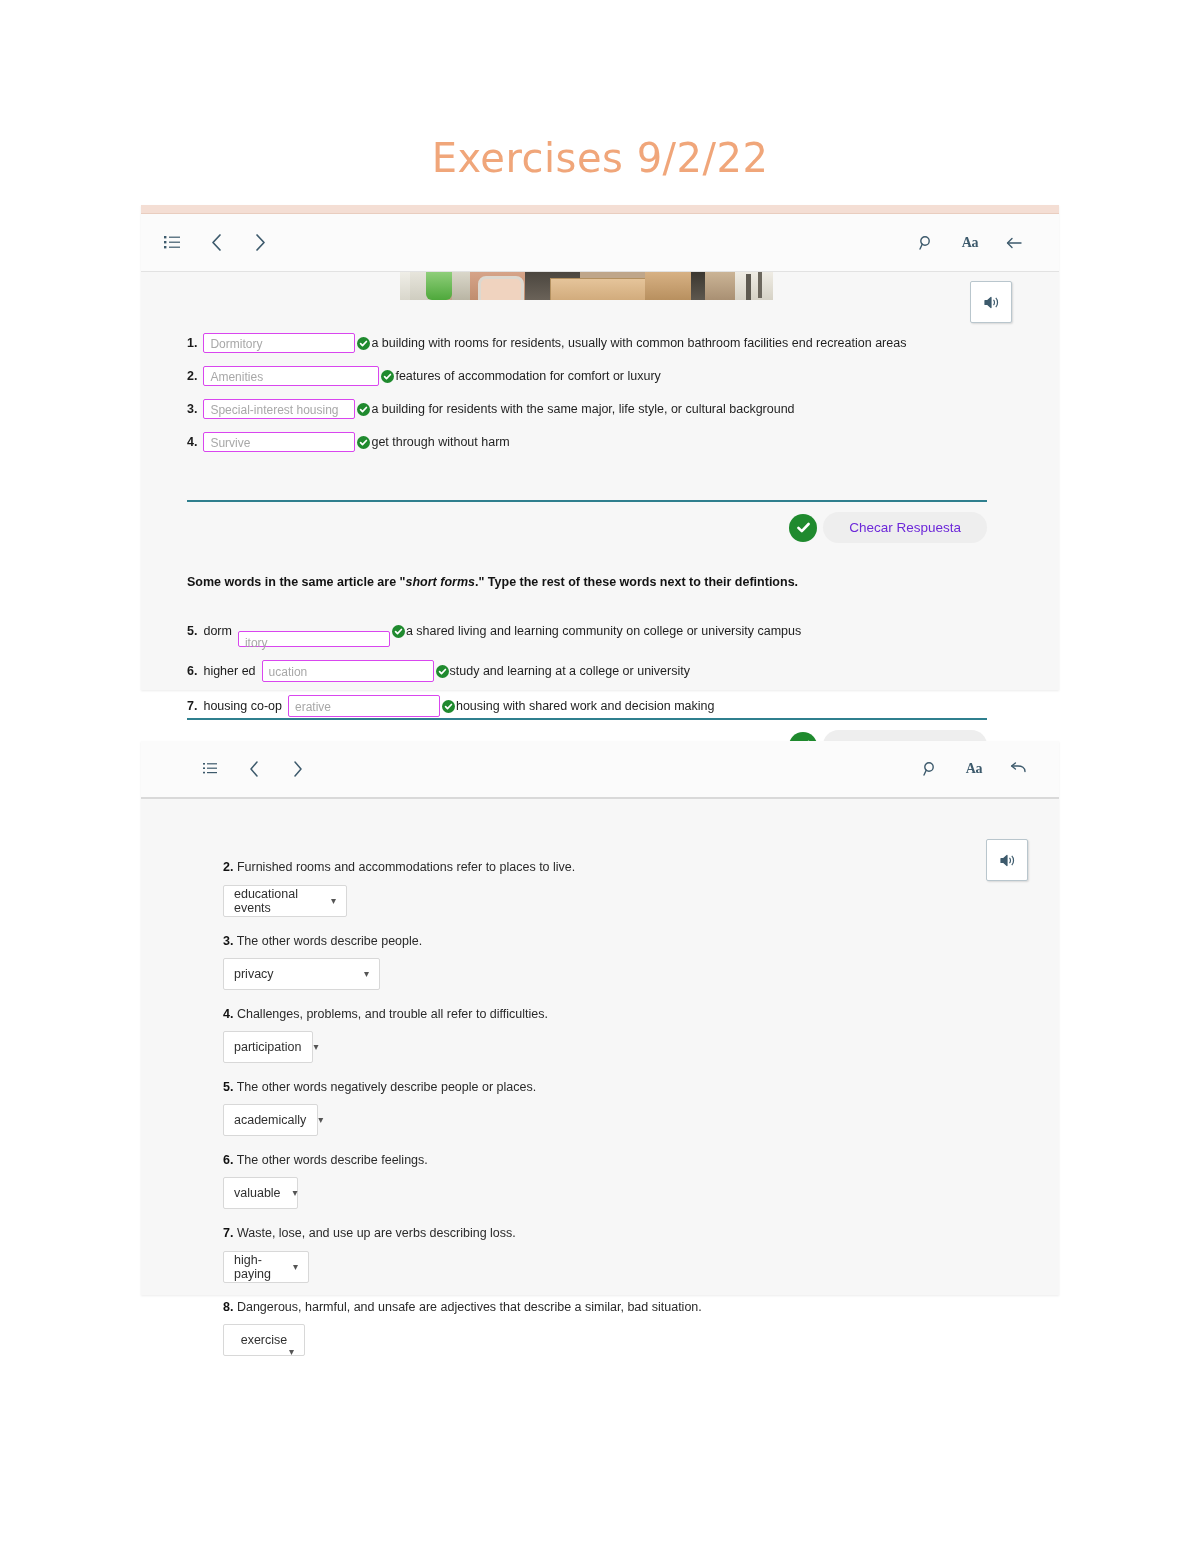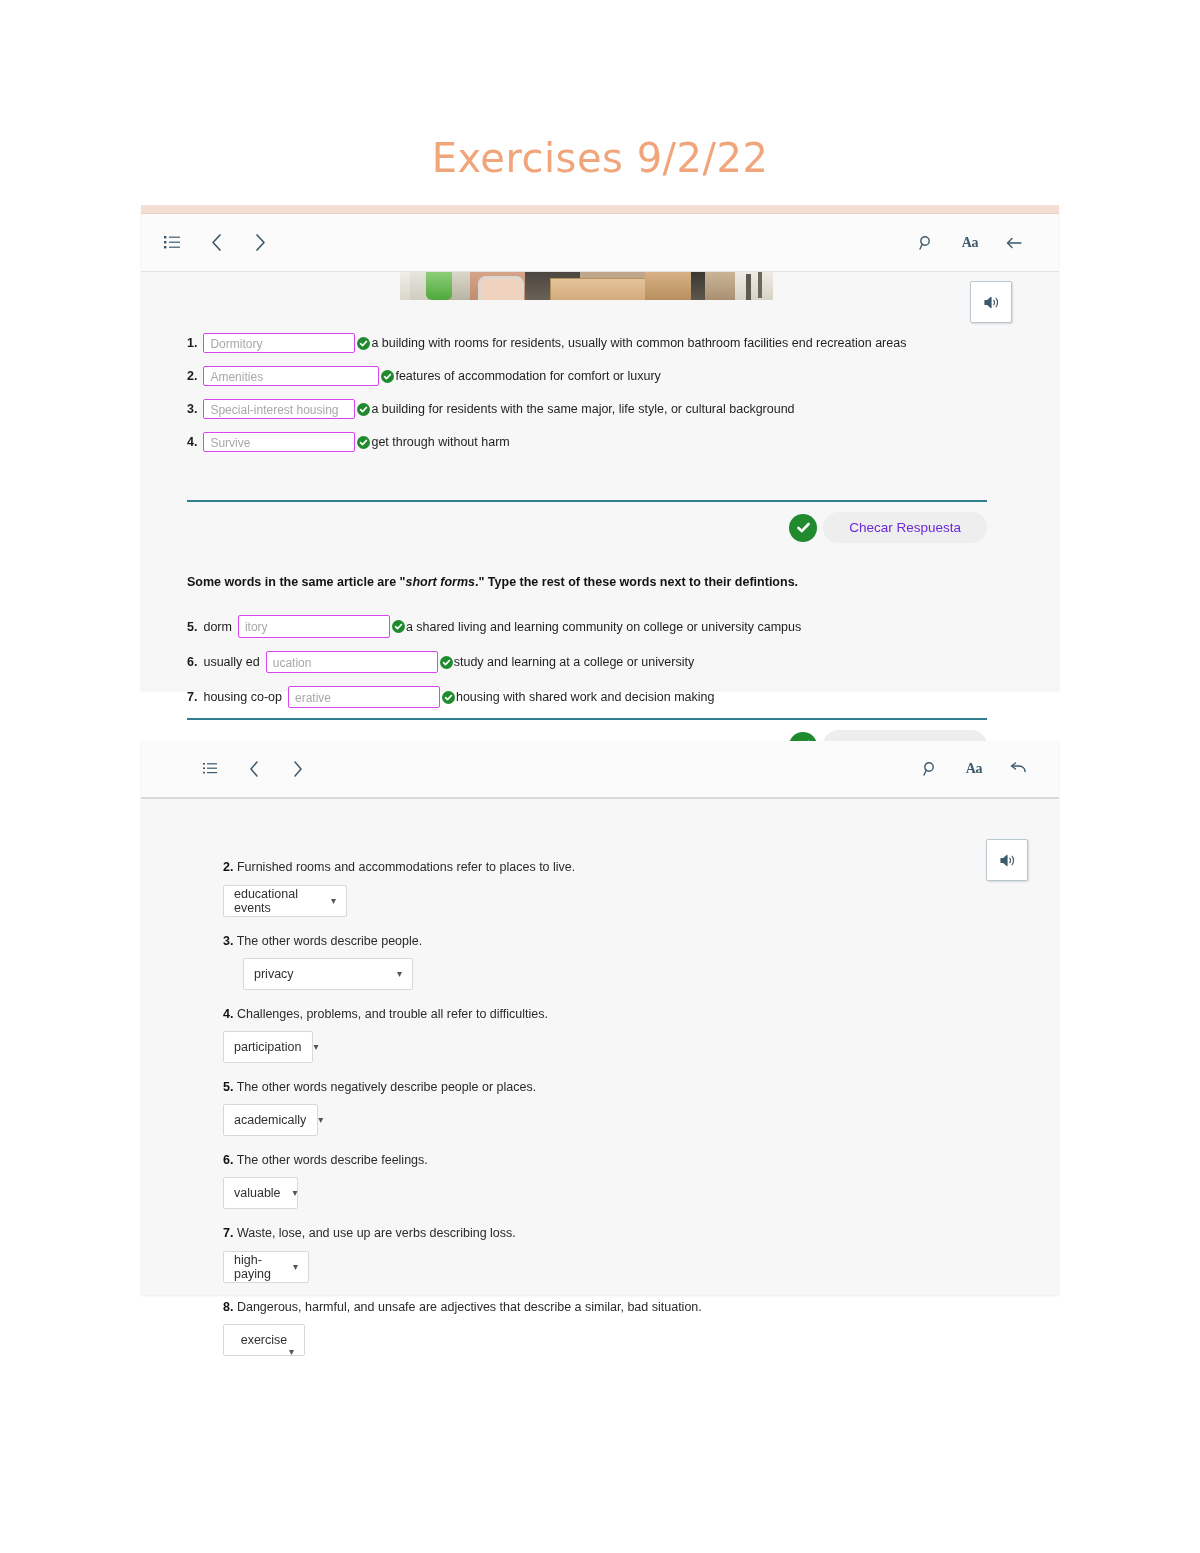--- a/index.html
+++ b/index.html
@@ -351,31 +351,31 @@
     </div>
 
     <p class="instruction" style="position:absolute;left:46px;top:303px;">
       <span>Some words in the same article are "</span><i>short forms</i><span>." Type the rest of these words next to their defintions.</span>
     </p>
 
     <div style="position:absolute;left:46px;top:343px;">
       <div class="ex-row">
         <span class="ex-num">5.</span>
         <span class="ex-num" style="font-weight:400;">dorm</span>
-        <span class="ex-input" style="width:152px;height:23px;line-height:22px;">itory</span>
+        <span class="ex-input" style="width:152px;height:16px;line-height:22px;margin-top:16px;">itory</span>
         <span class="check-ico">
             <svg width="9" height="9" viewBox="0 0 9 9" fill="none" stroke="#fff" stroke-width="1.7" stroke-linecap="round" stroke-linejoin="round">
               <polyline points="1.6,4.7 3.5,6.6 7.4,2.5"></polyline>
             </svg>
           </span>
         <span class="ex-def">a shared living and learning community on college or university campus</span>
       </div>
       <div class="ex-row" style="margin-top:13px;">
         <span class="ex-num">6.</span>
-        <span class="ex-num" style="font-weight:400;">usually ed</span>
+        <span class="ex-num" style="font-weight:400;">higher ed</span>
         <span class="ex-input" style="width:172px;height:22px;line-height:22px;">ucation</span>
         <span class="check-ico">
             <svg width="9" height="9" viewBox="0 0 9 9" fill="none" stroke="#fff" stroke-width="1.7" stroke-linecap="round" stroke-linejoin="round">
               <polyline points="1.6,4.7 3.5,6.6 7.4,2.5"></polyline>
             </svg>
           </span>
         <span class="ex-def">study and learning at a college or university</span>
       </div>
       <div class="ex-row" style="margin-top:13px;">
         <span class="ex-num">7.</span>
@@ -460,21 +460,21 @@
 
     <div style="position:absolute;left:82px;top:61px;">
 
       <p class="q-text"><b>2.</b> <span>Furnished rooms and accommodations refer to places to live.</span></p>
       <div class="q-select" style="width:124px;">
           <span>educational events</span>
           <span class="caret">▾</span>
         </div>
 
       <p class="q-text"><b>3.</b> <span>The other words describe people.</span></p>
-      <div class="q-select" style="width:170px;margin-left:20px;">
+      <div class="q-select" style="width:157px;">
           <span>privacy</span>
           <span class="caret">▾</span>
         </div>
 
       <p class="q-text"><b>4.</b> <span>Challenges, problems, and trouble all refer to difficulties.</span></p>
       <div class="q-select" style="width:90px;">
           <span>participation</span>
           <span class="caret">▾</span>
         </div>
 

